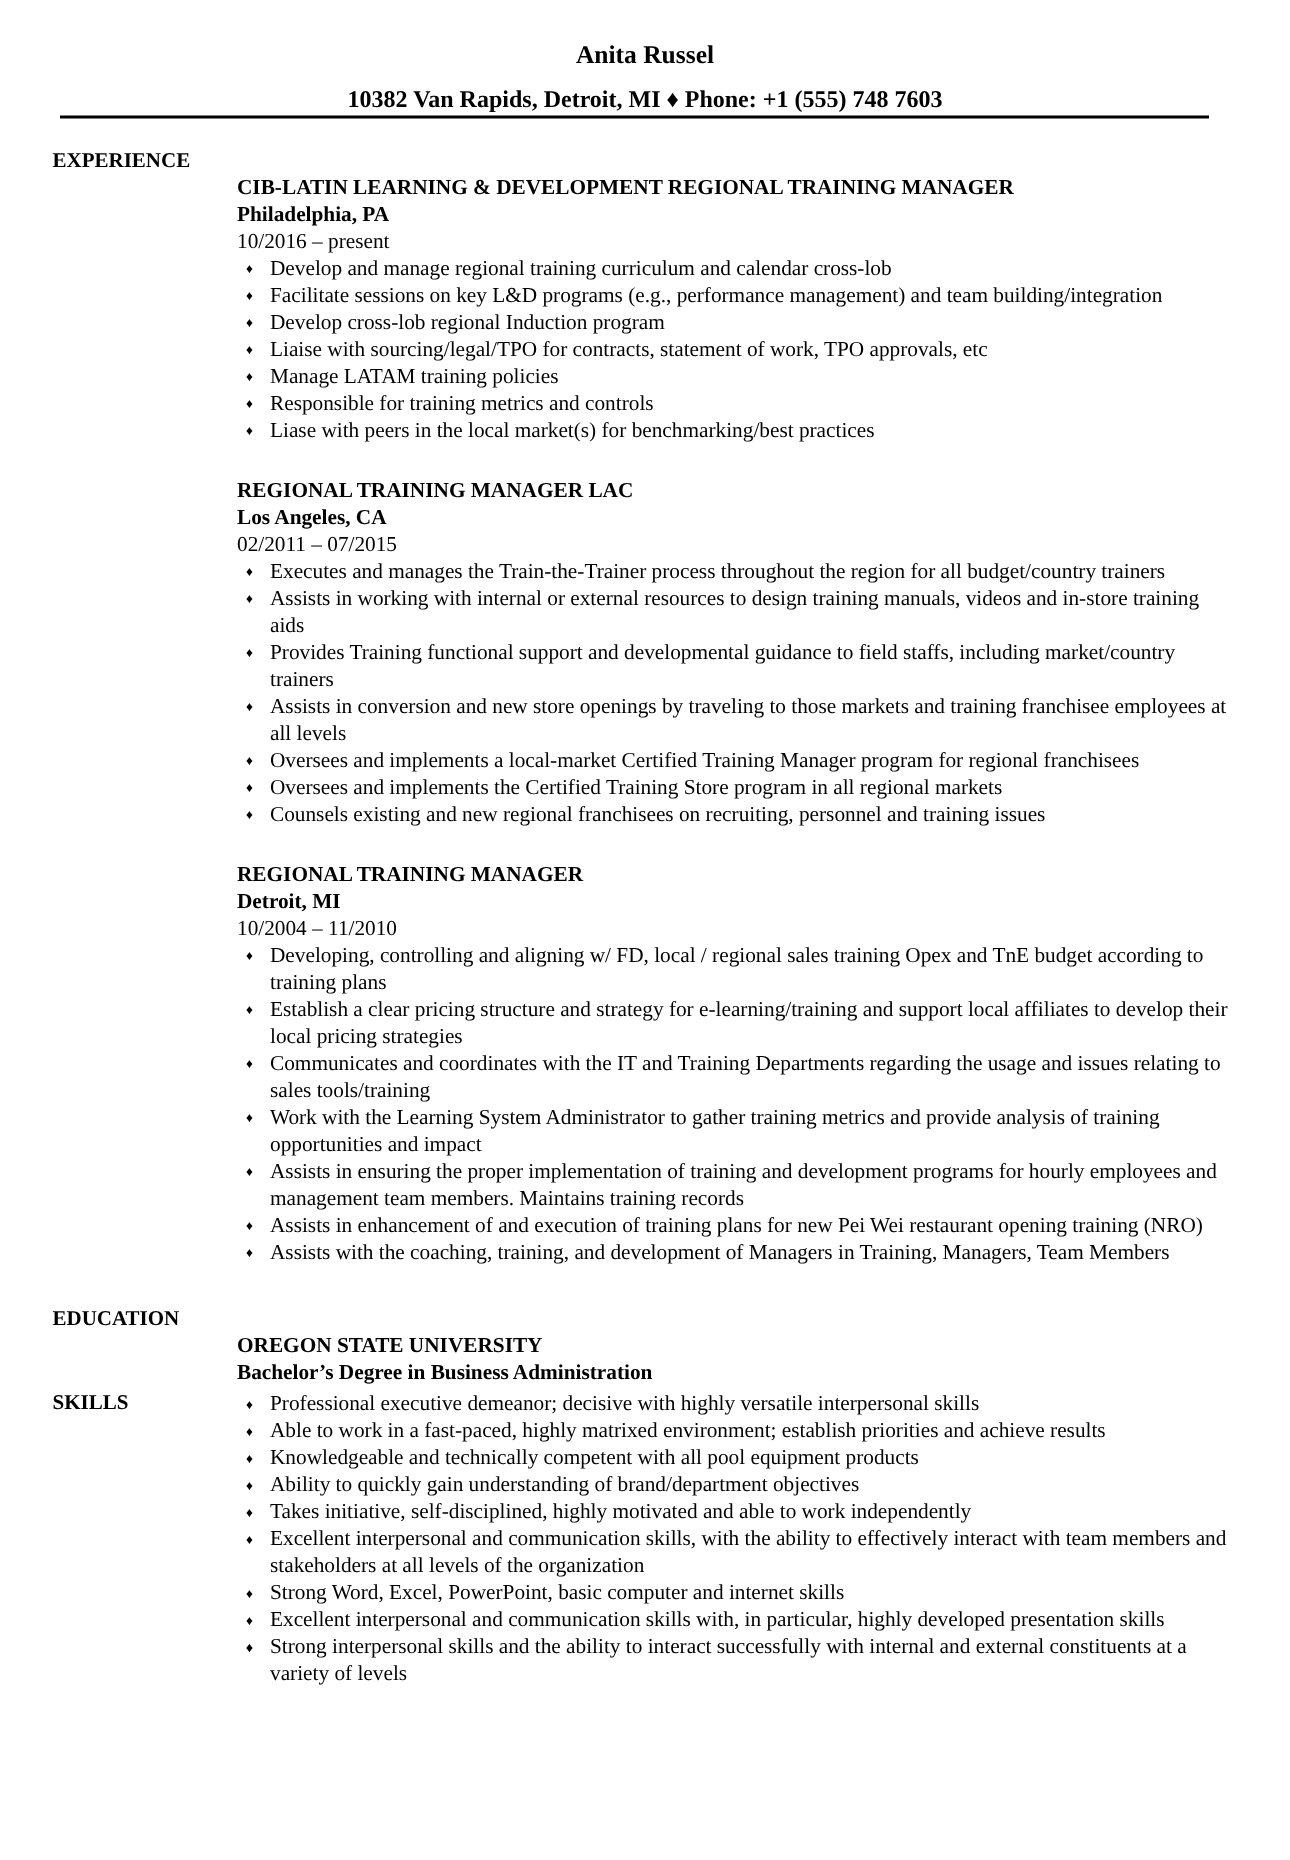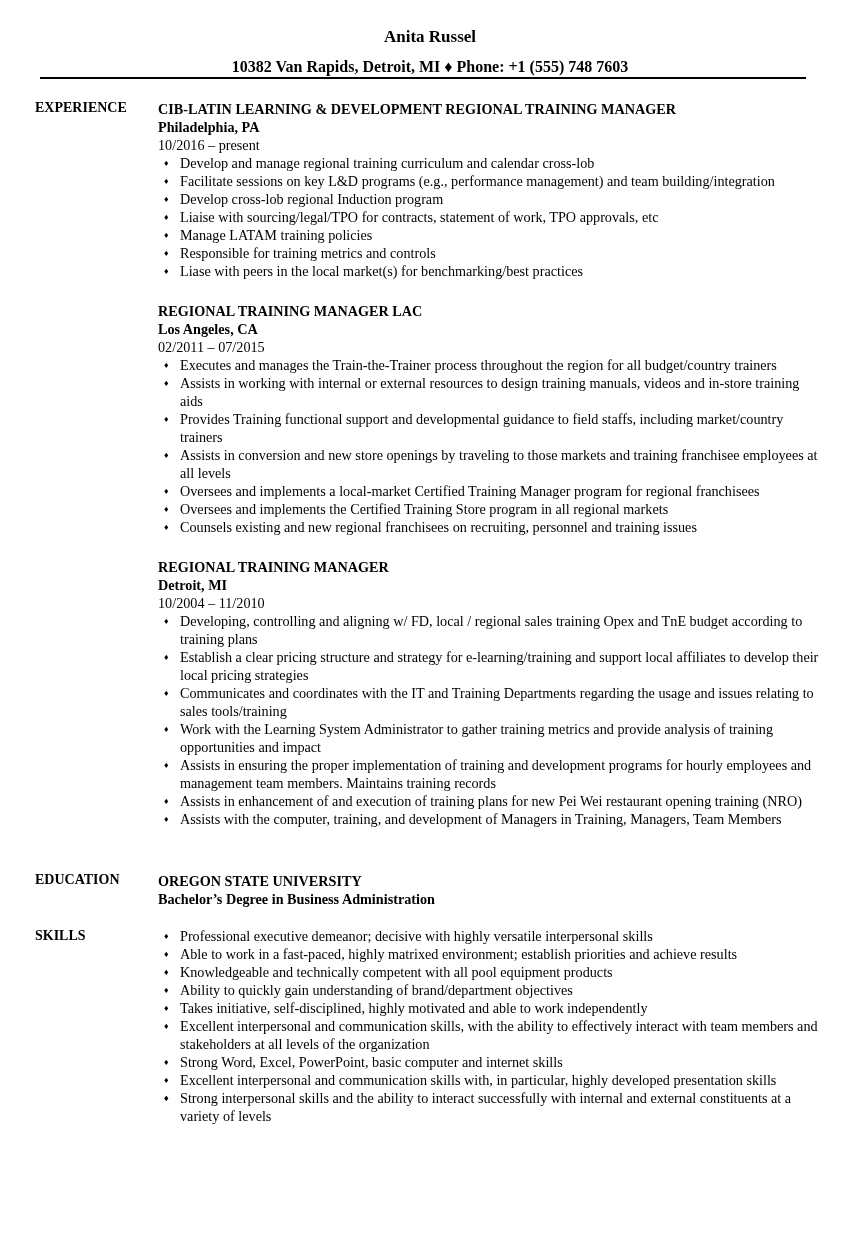--- a/index.html
+++ b/index.html
@@ -65,21 +65,21 @@
       top: 0;
       width: 665px;
     }
     .job {
       margin-bottom: 22px;
     }
     .job-title, .school-name {
       font-weight: bold;
       text-transform: uppercase;
       line-height: 18px;
-      margin-top: 1px;
+      margin-top: 17px;
     }
     .job-location, .degree {
       font-weight: bold;
       line-height: 18px;
     }
     .job-dates {
       line-height: 18px;
     }
     ul.bullets {
       list-style: none;
@@ -146,21 +146,21 @@
       <div class="job-title">REGIONAL TRAINING MANAGER</div>
       <div class="job-location">Detroit, MI</div>
       <div class="job-dates">10/2004 – 11/2010</div>
       <ul class="bullets">
         <li><span class="bullet">♦</span><span>Developing, controlling and aligning w/ FD, local / regional sales training Opex and TnE budget according to training plans</span></li>
         <li><span class="bullet">♦</span><span>Establish a clear pricing structure and strategy for e-learning/training and support local affiliates to develop their local pricing strategies</span></li>
         <li><span class="bullet">♦</span><span>Communicates and coordinates with the IT and Training Departments regarding the usage and issues relating to sales tools/training</span></li>
         <li><span class="bullet">♦</span><span>Work with the Learning System Administrator to gather training metrics and provide analysis of training opportunities and impact</span></li>
         <li><span class="bullet">♦</span><span>Assists in ensuring the proper implementation of training and development programs for hourly employees and management team members. Maintains training records</span></li>
         <li><span class="bullet">♦</span><span>Assists in enhancement of and execution of training plans for new Pei Wei restaurant opening training (NRO)</span></li>
-        <li><span class="bullet">♦</span><span>Assists with the computer, training, and development of Managers in Training, Managers, Team Members</span></li>
+        <li><span class="bullet">♦</span><span>Assists with the coaching, training, and development of Managers in Training, Managers, Team Members</span></li>
       </ul>
     </div>
 
   </div>
 </div>
 
 <div class="section" style="top:871px;">
   <div class="section-label">EDUCATION</div>
   <div class="section-body">
     <div class="school-name">OREGON STATE UNIVERSITY</div>

